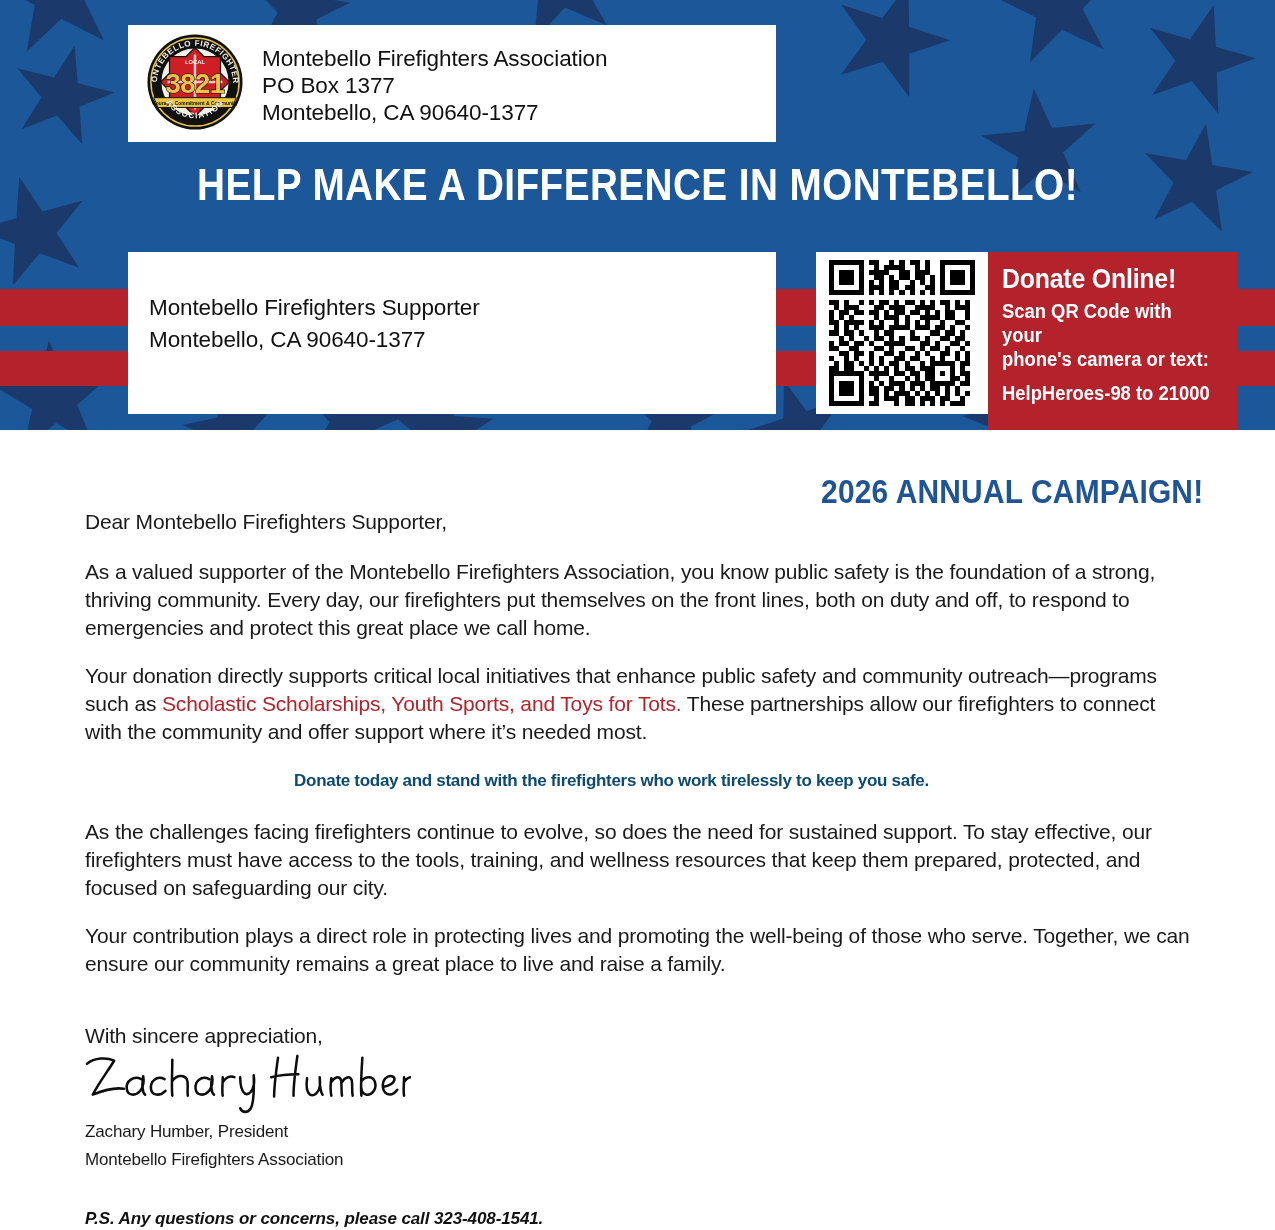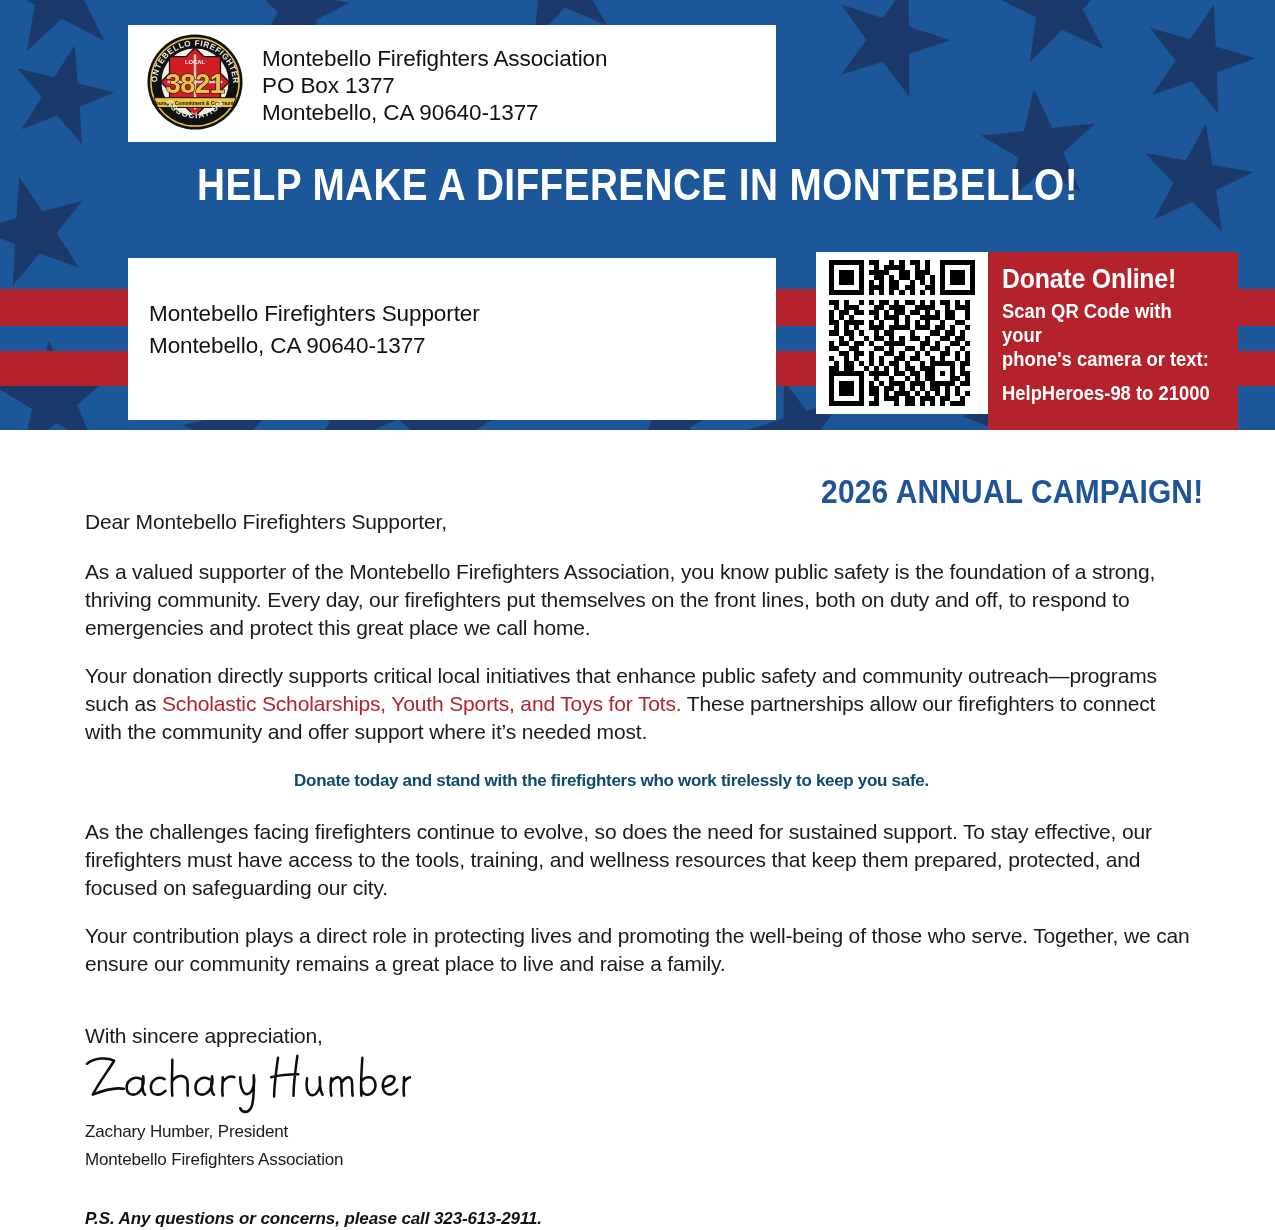--- a/index.html
+++ b/index.html
@@ -51,21 +51,21 @@
     background: #ffffff;
   }
   .box-return {
     left: 128px;
     top: 25px;
     width: 648px;
     height: 117px;
   }
   .box-recipient {
     left: 128px;
-    top: 258px;
+    top: 252px;
     width: 648px;
     height: 162px;
   }
 
   .return-inner {
     display: flex;
     align-items: flex-start;
     padding: 8px 0 0 18px;
   }
   .logo {
@@ -643,18 +643,18 @@
 
           <path d="M311 36 C317 35, 322 33, 323 29 C324 25, 318 23, 314 27 C310 31, 310 40, 315 43 C319 45, 323 43, 326 39"></path>
 
           <path d="M333 26 C333 33, 332 40, 333 45 M333 31 C336 26, 340 25, 343 27"></path>
         </g>
       </svg>
 
       <p class="sig-name">Zachary Humber, President</p>
       <p class="sig-name">Montebello Firefighters Association</p>
 
-      <p class="ps-line">P.S. Any questions or concerns, please call 323-613-2911.</p>
+      <p class="ps-line">P.S. Any questions or concerns, please call 323-408-1541.</p>
 
     </div>
   </div>
 
 </div>
 
 </body></html>

